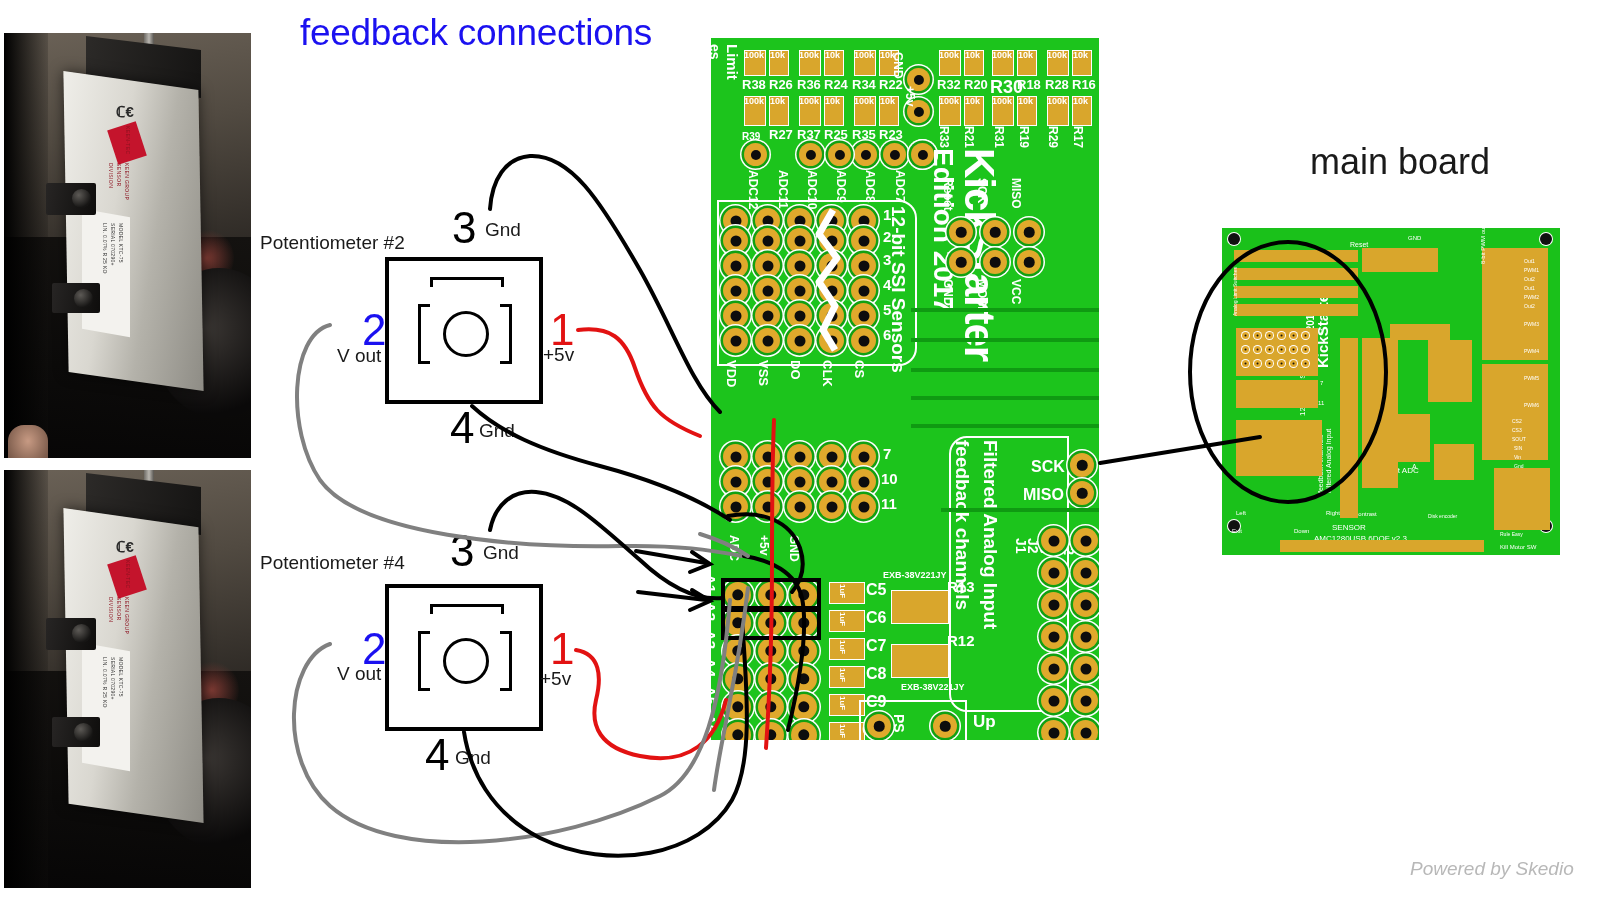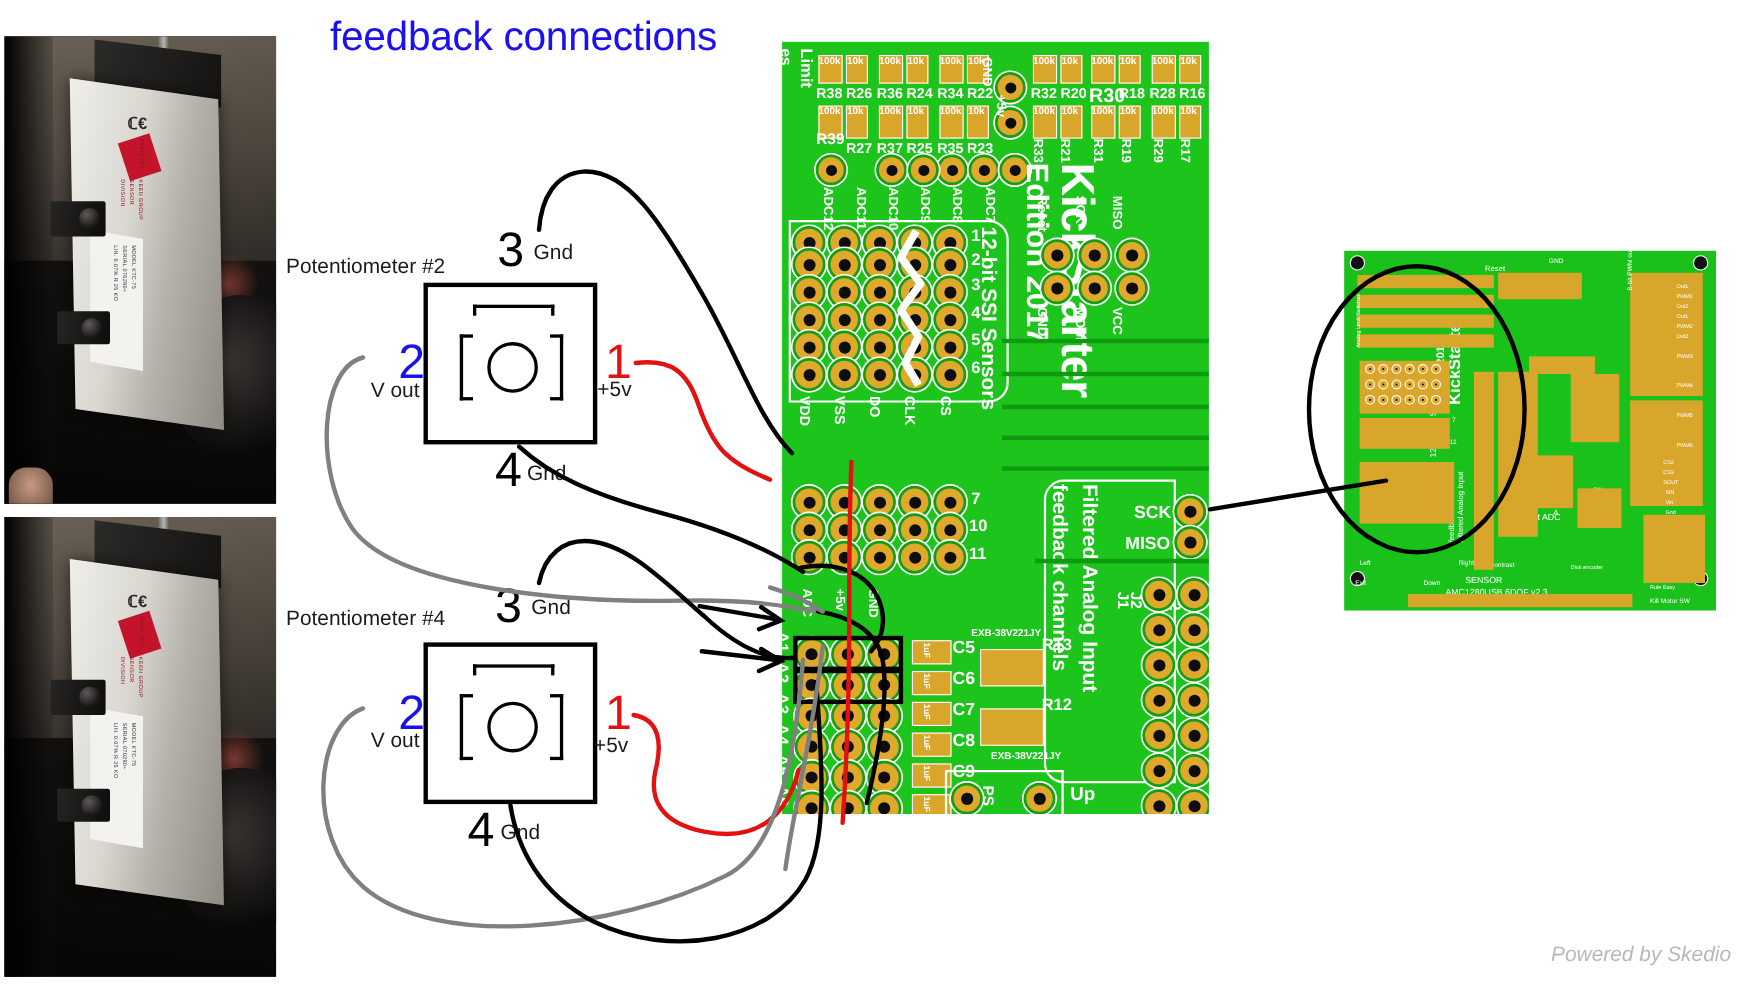--- a/index.html
+++ b/index.html
@@ -122,20 +122,21 @@
   <div class="micro2" style="left:104px;top:187px;">LIN. 0.07% R 25 KO</div>
   <div class="blkclamp" style="left:42px;top:148px;width:50px;height:32px;"></div>
   <div class="bolt" style="left:68px;top:154px;width:19px;height:19px;"></div>
   <div class="blkclamp" style="left:48px;top:247px;width:48px;height:30px;"></div>
   <div class="bolt" style="left:70px;top:253px;width:19px;height:19px;"></div>
 </div>
 
 <div class="h-title" style="left:300px;top:12px;">feedback connections</div>
 
 <div class="h-board" style="left:1240px;top:140px;width:320px;">
+  <div>main board</div>
 </div>
 
 <div>
   <div class="potname" style="left:260px;top:232px;">Potentiometer #2</div>
   <div class="pot-box" style="left:385px;top:257px;width:158px;height:147px;"></div>
   <div class="pot-inner-top" style="left:430px;top:277px;width:74px;height:10px;"></div>
   <div class="brk l" style="left:418px;top:304px;width:12px;height:60px;"></div>
   <div class="brk r" style="left:500px;top:304px;width:12px;height:60px;"></div>
   <div class="pot-circle" style="left:443px;top:311px;width:46px;height:46px;"></div>
 
@@ -250,21 +251,21 @@
   <div class="silk" style="left:113px;top:39px;font-size:13px;">R24</div>
   <div class="silk" style="left:141px;top:39px;font-size:13px;">R34</div>
   <div class="silk" style="left:168px;top:39px;font-size:13px;">R22</div>
   <div class="silk" style="left:226px;top:39px;font-size:13px;">R32</div>
   <div class="silk" style="left:253px;top:39px;font-size:13px;">R20</div>
   <div class="silk" style="left:279px;top:39px;font-size:18px;">R30</div>
   <div class="silk" style="left:306px;top:39px;font-size:13px;">R18</div>
   <div class="silk" style="left:334px;top:39px;font-size:13px;">R28</div>
   <div class="silk" style="left:361px;top:39px;font-size:13px;">R16</div>
 
-  <div class="silk" style="left:31px;top:80px;font-size:14px;">R39</div>
+  <div class="silk" style="left:31px;top:93px;font-size:10px;">R39</div>
   <div class="silk" style="left:58px;top:89px;font-size:13px;">R27</div>
   <div class="silk" style="left:86px;top:89px;font-size:13px;">R37</div>
   <div class="silk" style="left:113px;top:89px;font-size:13px;">R25</div>
   <div class="silk" style="left:141px;top:89px;font-size:13px;">R35</div>
   <div class="silk" style="left:168px;top:89px;font-size:13px;">R23</div>
   <div class="vsilk" style="left:240px;top:88px;font-size:12px;">R33</div>
   <div class="vsilk" style="left:265px;top:88px;font-size:12px;">R21</div>
   <div class="vsilk" style="left:295px;top:88px;font-size:12px;">R31</div>
   <div class="vsilk" style="left:320px;top:88px;font-size:12px;">R19</div>
   <div class="vsilk" style="left:349px;top:88px;font-size:12px;">R29</div>

